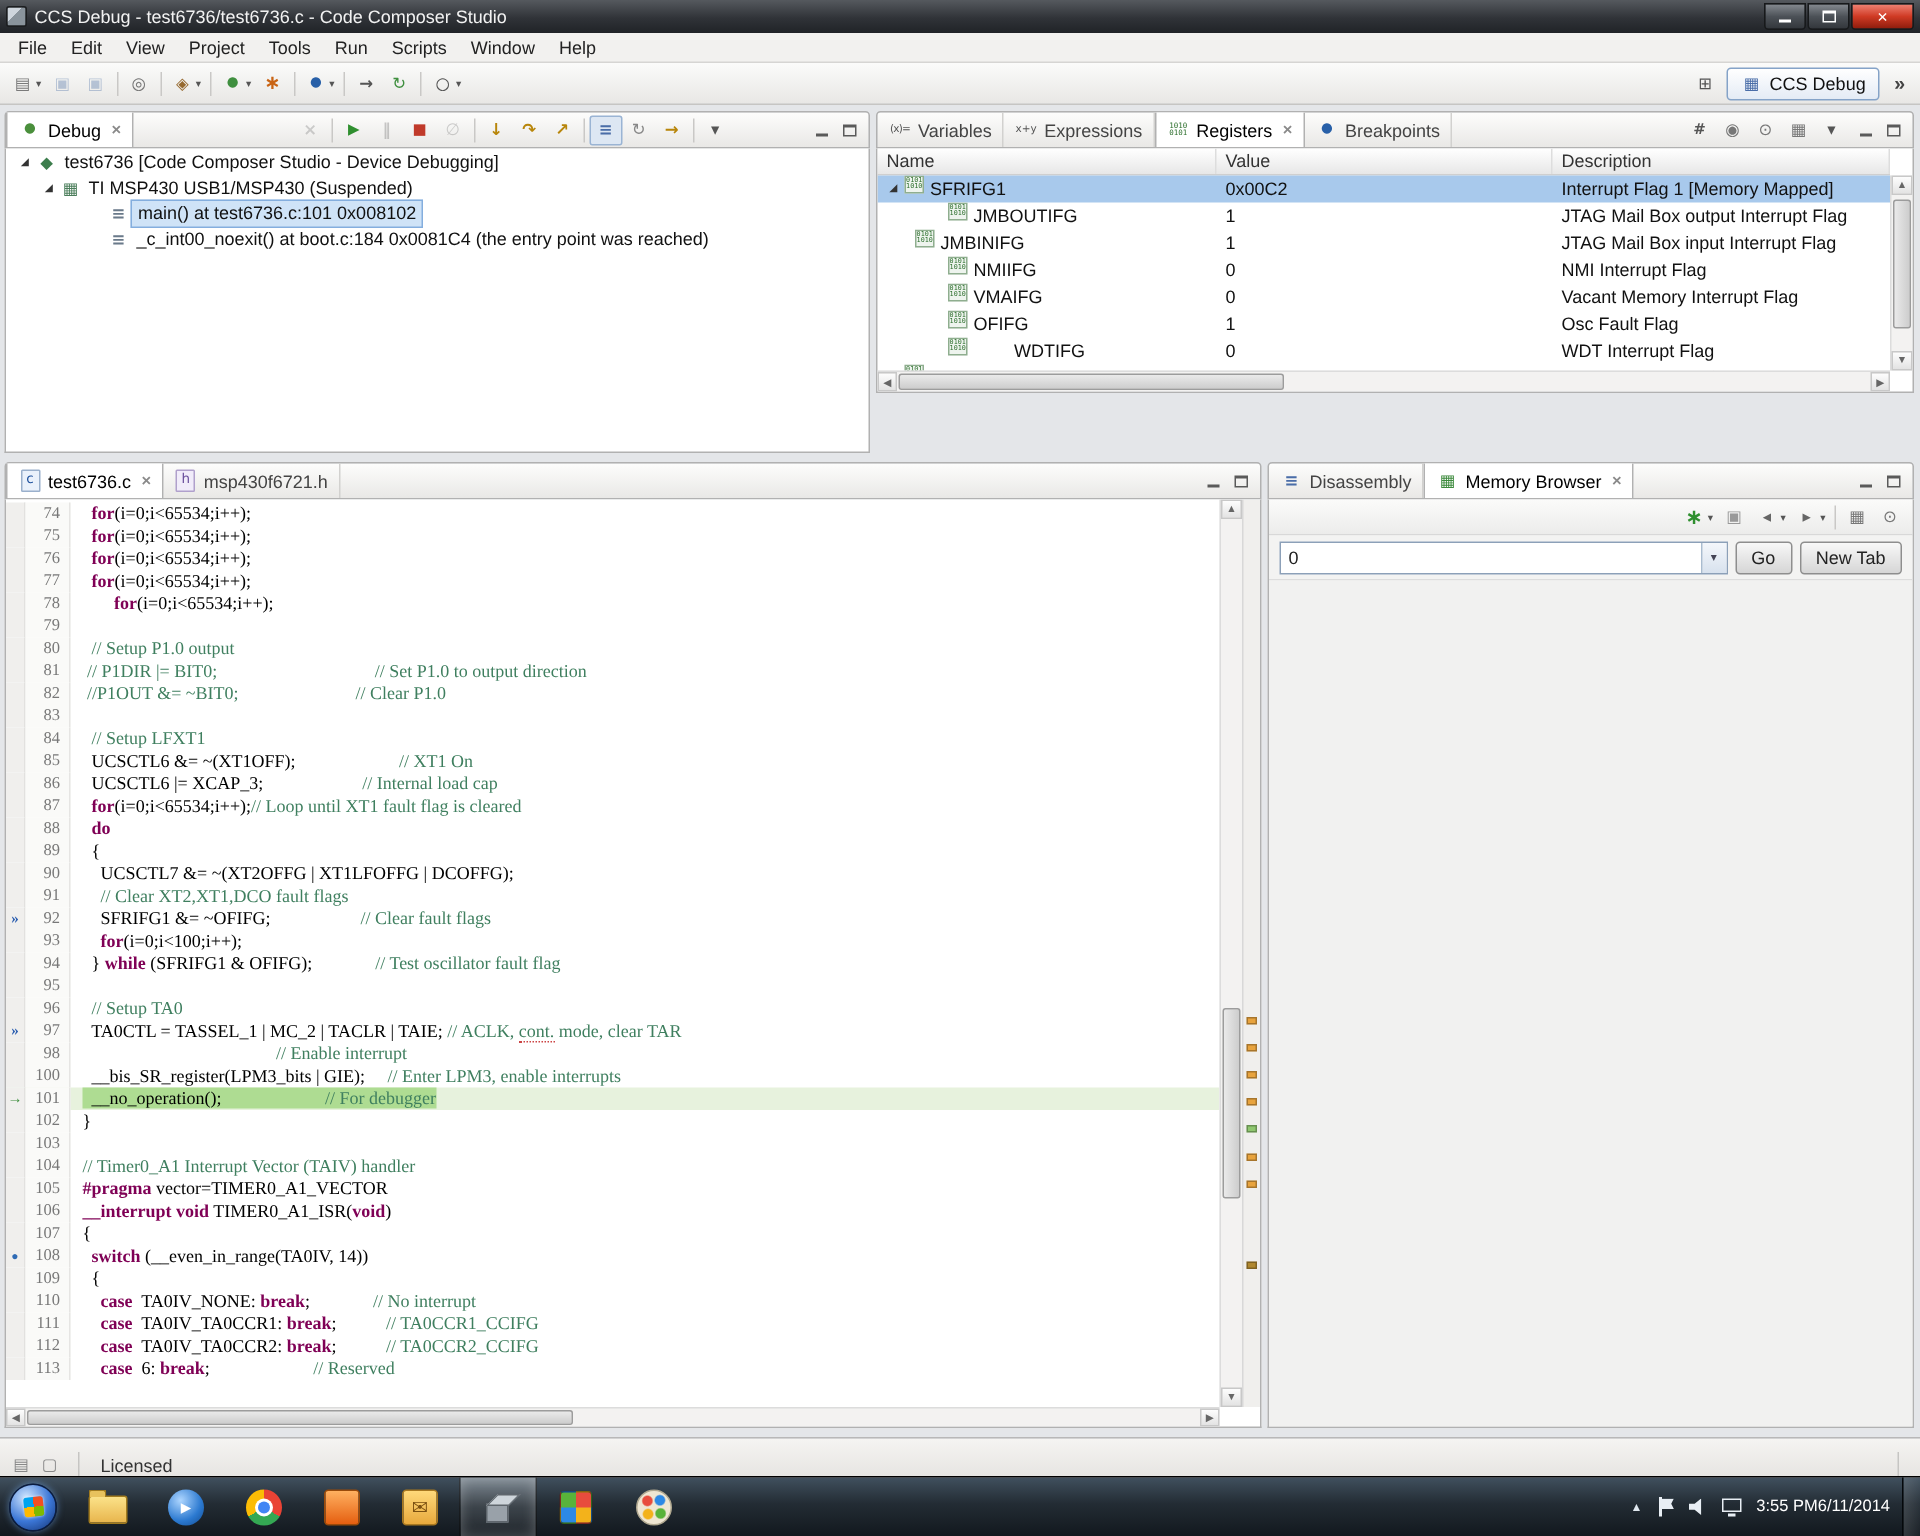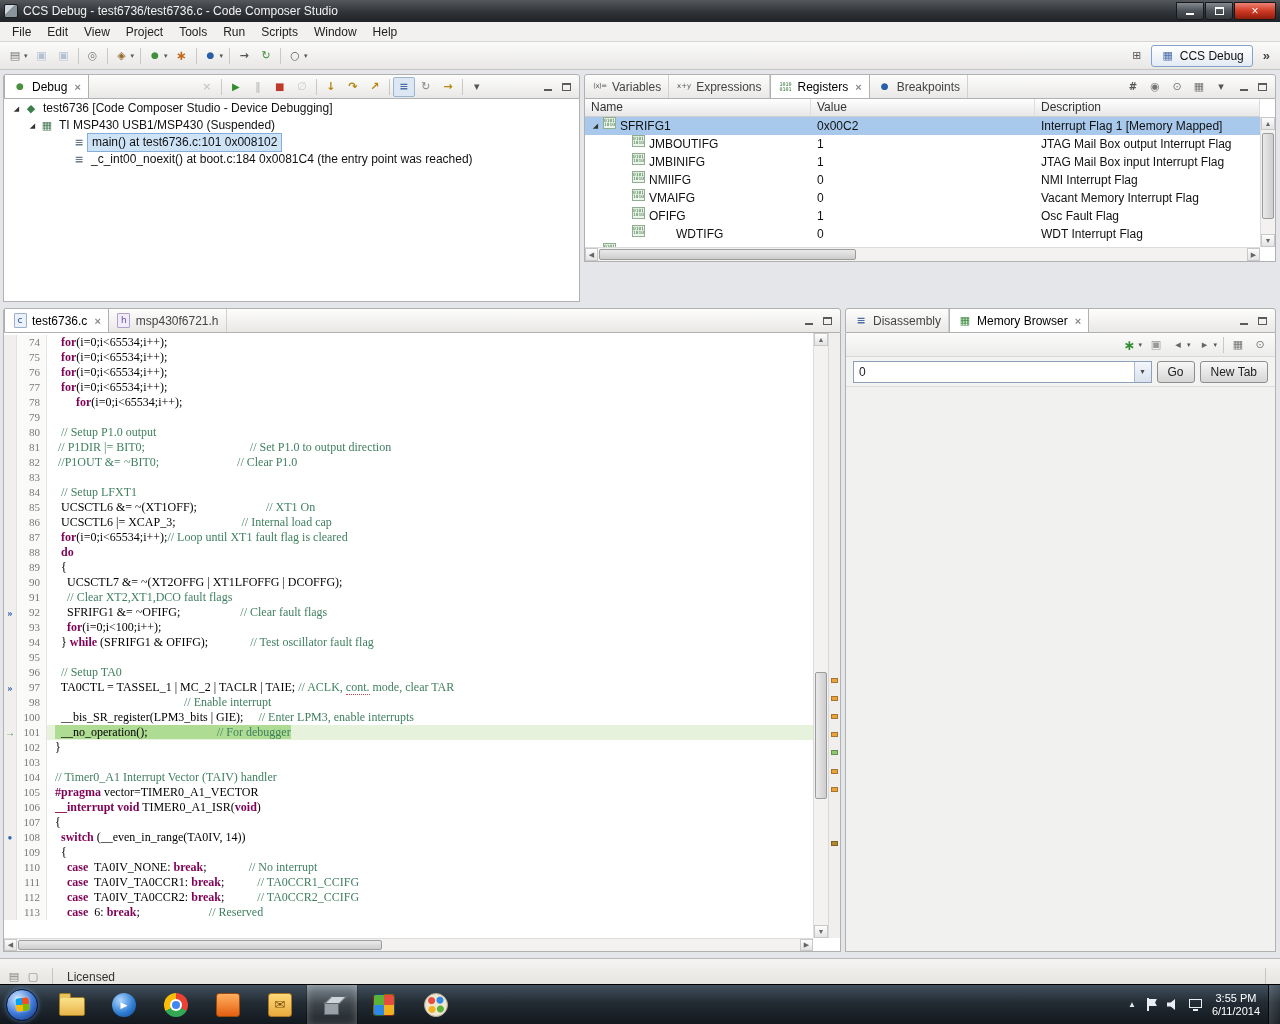--- a/index.html
+++ b/index.html
@@ -197,21 +197,21 @@
   .ta-tiles{width:22px;height:22px;background:conic-gradient(#e84c3d 0 25%,#f3b21b 0 50%,#2d89e5 0 75%,#59b33a 0 100%);border-radius:3px;border:1px solid rgba(0,0,0,.45)}
   .ta-paint{width:24px;height:24px;border-radius:50%;border:1px solid #b0a890;background:radial-gradient(circle at 30% 30%,#e84c3d 0 3px,transparent 4px),radial-gradient(circle at 68% 28%,#2d89e5 0 3px,transparent 4px),radial-gradient(circle at 70% 68%,#59b33a 0 3px,transparent 4px),radial-gradient(circle at 32% 70%,#f3b21b 0 3px,transparent 4px),#efe6d2}
   .tray{display:flex;align-items:center;gap:10px;color:#e8eef4;margin-right:10px}
   .tchev{font-size:8px;color:#dfe7ee}
   .tflag{width:11px;height:13px;position:relative}
   .tflag::before{content:"";position:absolute;left:1px;top:0;width:2px;height:13px;background:#e8eef4}
   .tflag::after{content:"";position:absolute;left:3px;top:1px;width:8px;height:7px;background:#e8eef4;clip-path:polygon(0 0,100% 0,78% 50%,100% 100%,0 100%)}
   .vol{width:12px;height:11px;background:#e8eef4;clip-path:polygon(0 32%,32% 32%,68% 0,68% 100%,32% 68%,0 68%)}
   .net{width:13px;height:9px;border:1px solid #e8eef4;position:relative;margin-bottom:3px}
   .net::after{content:"";position:absolute;left:3px;bottom:-4px;width:5px;height:2px;background:#e8eef4}
-  .clock{display:flex;flex-direction:column;align-items:center;justify-content:center;color:#fff;font-size:11px;line-height:13px;margin-right:8px;white-space:nowrap}
+  .clock{display:flex;flex-direction:row;align-items:center;justify-content:center;color:#fff;font-size:11px;line-height:13px;margin-right:8px;white-space:nowrap}
   .showdesk{width:12px;height:40px;border-left:1px solid #05080b;background:linear-gradient(90deg,rgba(255,255,255,.14),rgba(255,255,255,.04));flex:none}
 </style>
 </head>
 <body>
 
 <div class="screen">
 
   <div class="titlebar">
     <span class="appic"></span>
     <span class="tb-title">CCS Debug - test6736/test6736.c - Code Composer Studio</span>
@@ -448,21 +448,21 @@
             </div>
             <div class="reg-row">
               <span class="rc name" style="padding-left: 46px;">
                 <span class="regicon"></span>
                 <span class="rlabel">JMBOUTIFG</span>
               </span>
               <span class="rc val">1</span>
               <span class="rc desc">JTAG Mail Box output Interrupt Flag</span>
             </div>
             <div class="reg-row">
-              <span class="rc name" style="padding-left: 46px;">
+              <span class="rc name" style="padding-left: 24px;">
                 <span class="regicon"></span>
                 <span class="rlabel">JMBINIFG</span>
               </span>
               <span class="rc val">1</span>
               <span class="rc desc">JTAG Mail Box input Interrupt Flag</span>
             </div>
             <div class="reg-row">
               <span class="rc name" style="padding-left: 46px;">
                 <span class="regicon"></span>
                 <span class="rlabel">NMIIFG</span>

